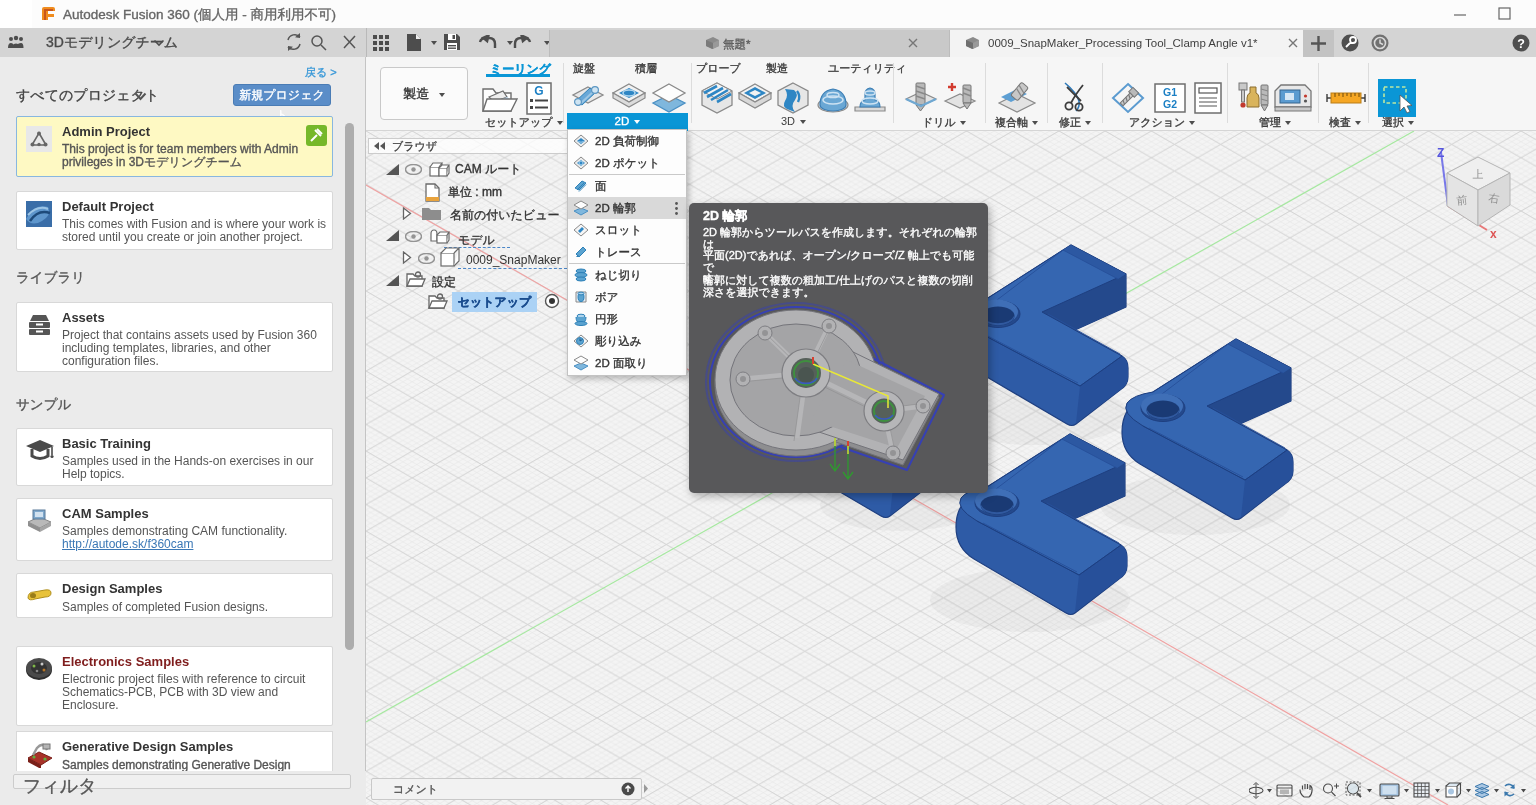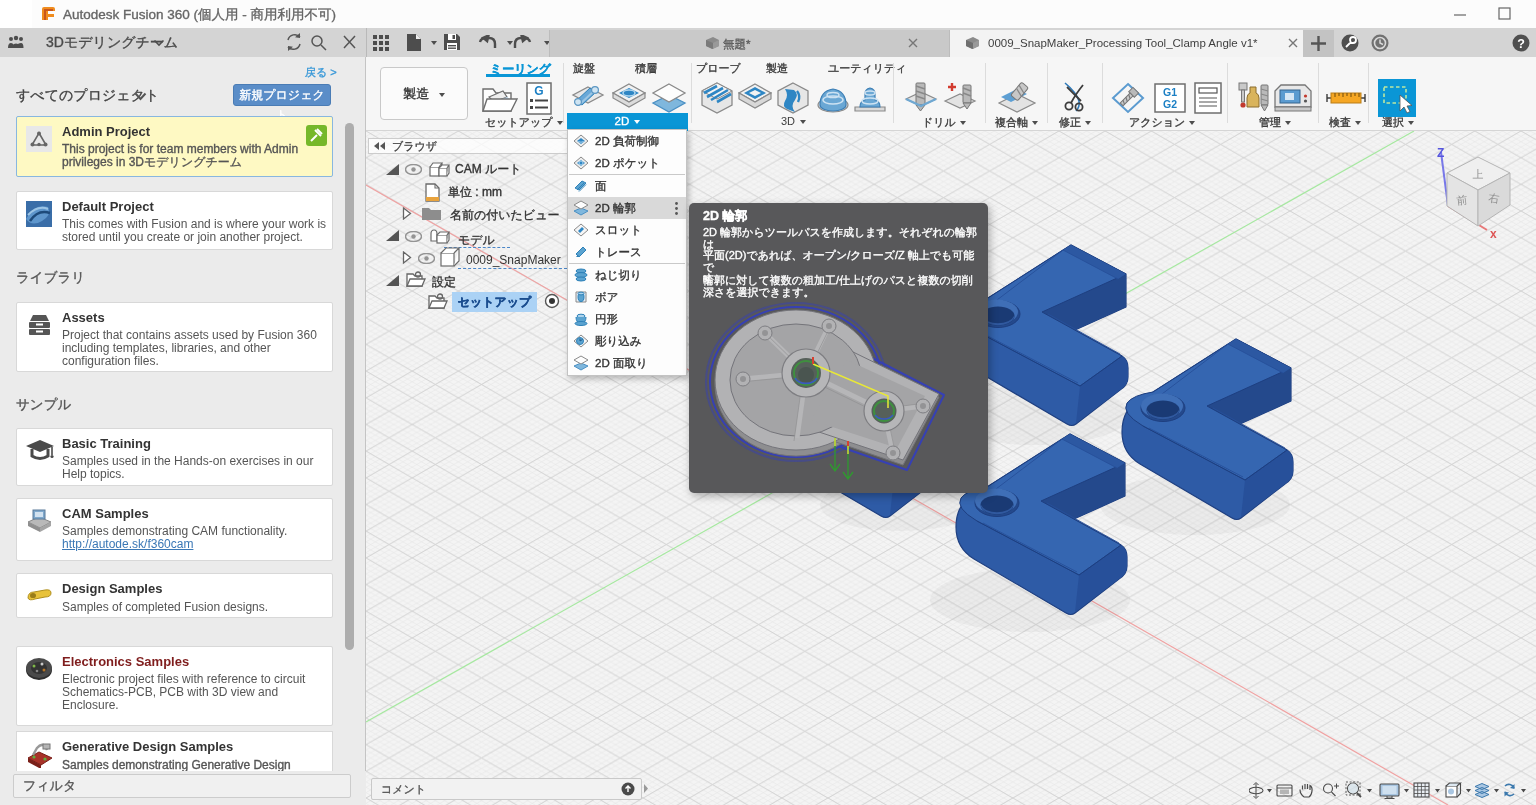--- a/index.html
+++ b/index.html
@@ -277,21 +277,21 @@
         <circle cx="12" cy="3.5" r="2.5" fill="none"></circle>
       </svg>
   <div class="abs cjk" style="left:86px;top:135px;width:85px;height:20px;background:#abd2f5;color:#1a4d8f;font-weight:bold;text-align:center;line-height:20px;font-size:12px">セットアップ</div>
   <svg class="abs" style="left:178px;top:136px" width="16" height="16" viewBox="0 0 16 16">
         <circle cx="8" cy="8" r="6.5" fill="#fff" stroke="#555" stroke-width="1.4"></circle>
         <circle cx="8" cy="8" r="3" fill="#333"></circle>
       </svg>
 </div>
 
 
-<div class="abs cjk" style="left:5px;top:647px;width:271px;height:22px;background:#f2f2f2;border:1px solid #c9c9c9;border-radius:2px;font-size:11px;color:#555;line-height:20px;padding-left:9px">コメント</div>
+<div class="abs cjk" style="left:5px;top:647px;width:271px;height:22px;background:#f2f2f2;border:1px solid #c9c9c9;border-radius:2px;font-size:11px;color:#555;line-height:20px;padding-left:21px">コメント</div>
 <svg class="abs" style="left:255px;top:651px" width="14" height="14" viewBox="0 0 14 14">
       <circle cx="7" cy="7" r="6.5" fill="#4a4a4a"></circle>
       <path d="M7 10 L7 4.5 M4.5 6.5 L7 4 L9.5 6.5" stroke="#fff" stroke-width="1.4" fill="none"></path>
     </svg>
 <svg class="abs" style="left:277px;top:650px" width="6" height="15" viewBox="0 0 6 15" fill="#999">
       <path d="M1 3 L5 7.5 L1 12 Z"></path>
     </svg>
 
 
 <svg class="abs" style="left:883px;top:650px" width="285" height="19" viewBox="0 0 285 19">
@@ -753,16 +753,16 @@
       <path d="M8 17 L12 10 Q16 5 20 8 L22 12" fill="none" stroke="#999" stroke-width="2.4"></path>
       <rect x="18" y="6" width="7" height="5" fill="#b5b5b5" stroke="#777"></rect>
       <circle cx="9" cy="19" r="1.6" fill="#5fae3c"></circle>
         <circle cx="20" cy="21" r="1.6" fill="#5fae3c"></circle>
     </svg>
     <span class="abs" style="left:45px;top:7px;font-size:13px;font-weight:bold;color:#333">Generative Design Samples</span>
     <span class="abs cjk" style="left:45px;top:26px;font-size:12px;color:#555">Samples demonstrating Generative Design</span>
   </div>
 
   <div class="abs" style="left:0;top:714px;width:366px;height:34px;background:#ebebeb"></div>
-  <div class="abs cjk" style="left:13px;top:717px;width:338px;height:24px;background:#f0f0f0;border:1px solid #ccc;border-radius:2px;font-size:13px;color:#555;line-height:22px;padding-left:9px">フィルタ</div>
+  <div class="abs cjk" style="left:13px;top:717px;width:338px;height:15px;background:#f0f0f0;border:1px solid #ccc;border-radius:2px;font-size:18px;color:#555;line-height:22px;padding-left:9px">フィルタ</div>
 
   <div class="abs" style="left:345px;top:66px;width:9px;height:527px;background:#adadad;border-radius:5px"></div>
 </div>
 
 </body></html>

